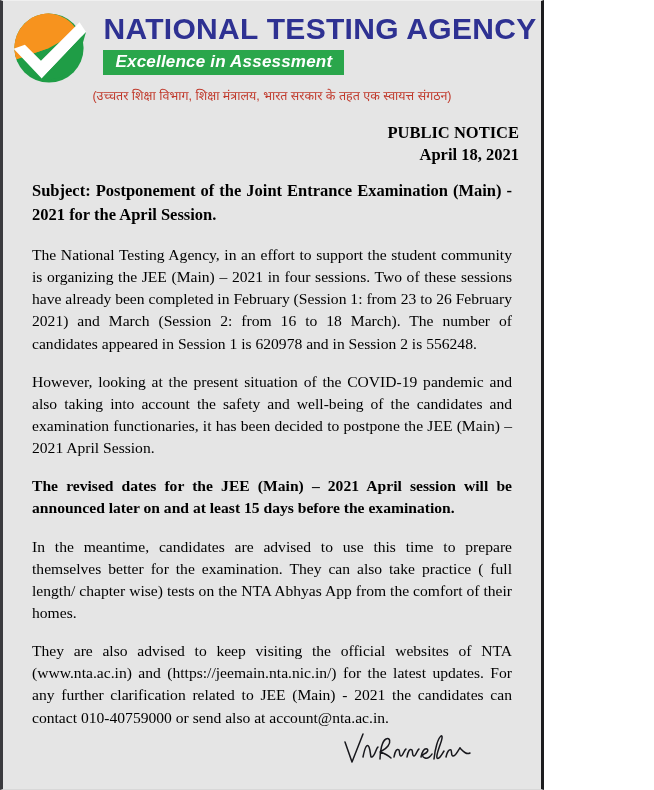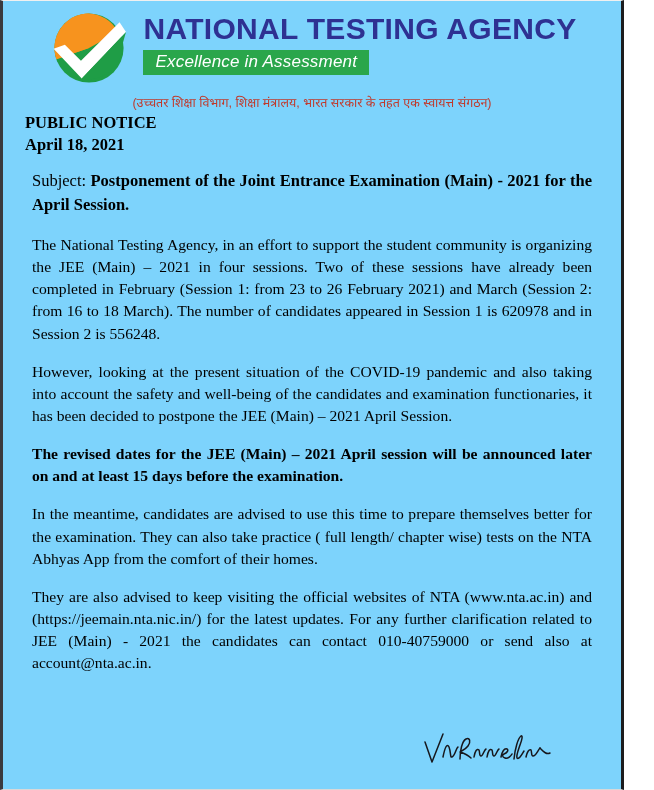--- a/index.html
+++ b/index.html
@@ -6,23 +6,23 @@
     margin: 0;
     padding: 0;
     background: #ffffff;
   }
   body {
     font-family: "Liberation Serif", "DejaVu Serif", serif;
     color: #000000;
   }
   .page {
     position: relative;
-    width: 624px;
+    width: 544px;
     height: 790px;
-    background: #7dd3fc;
+    background: #e5e5e5;
     box-sizing: border-box;
     border-left: 3px solid #3a3a3e;
     border-right: 3px solid #1c1c1e;
     border-top: 1px solid #f0f0f0;
     border-bottom: 1px solid #d8d8d8;
     overflow: hidden;
   }
   .page-inner {
     padding: 4px 22px 0 22px;
   }
@@ -56,47 +56,47 @@
   }
   .brand-tagline-band {
     margin-top: 5px;
     background: #2aa64b;
     display: inline-block;
     padding: 2px 12px 3px 12px;
   }
   .brand-tagline {
     font-family: "Liberation Sans", "DejaVu Sans", sans-serif;
     font-style: italic;
-    font-weight: normal;
+    font-weight: bold;
     font-size: 17px;
     color: #ffffff;
     letter-spacing: 0.2px;
     white-space: nowrap;
   }
   .sub-hindi {
     text-align: center;
     color: #c0392b;
     font-family: "Liberation Sans", "DejaVu Sans", sans-serif;
     font-size: 12.5px;
-    margin-top: 11px;
+    margin-top: 4px;
     line-height: 1.25;
   }
   .sub-english {
     text-align: center;
     color: #3b4fc4;
     font-family: "Liberation Sans", "DejaVu Sans", sans-serif;
     font-size: 11.5px;
     margin-top: 1px;
     line-height: 1.25;
   }
 
   
   .notice-head {
-    text-align: left;
-    margin-top: 0;
+    text-align: right;
+    margin-top: 17px;
   }
   .notice-title,
   .notice-date {
     font-weight: bold;
     font-size: 16.5px;
     line-height: 1.35;
   }
 
   
   .body-area {
@@ -105,21 +105,21 @@
   }
   .subject-line {
     font-weight: bold;
     font-size: 16.5px;
     line-height: 1.45;
     text-align: justify;
     text-align-last: left;
     margin-bottom: 17px;
   }
   .subject-line .subject-label {
-    font-weight: normal;
+    font-weight: bold;
   }
   p.para {
     font-size: 15.6px;
     line-height: 1.42;
     text-align: justify;
     text-align-last: left;
     margin: 0 0 16px 0;
   }
   p.para.bold-para {
     font-weight: bold;

